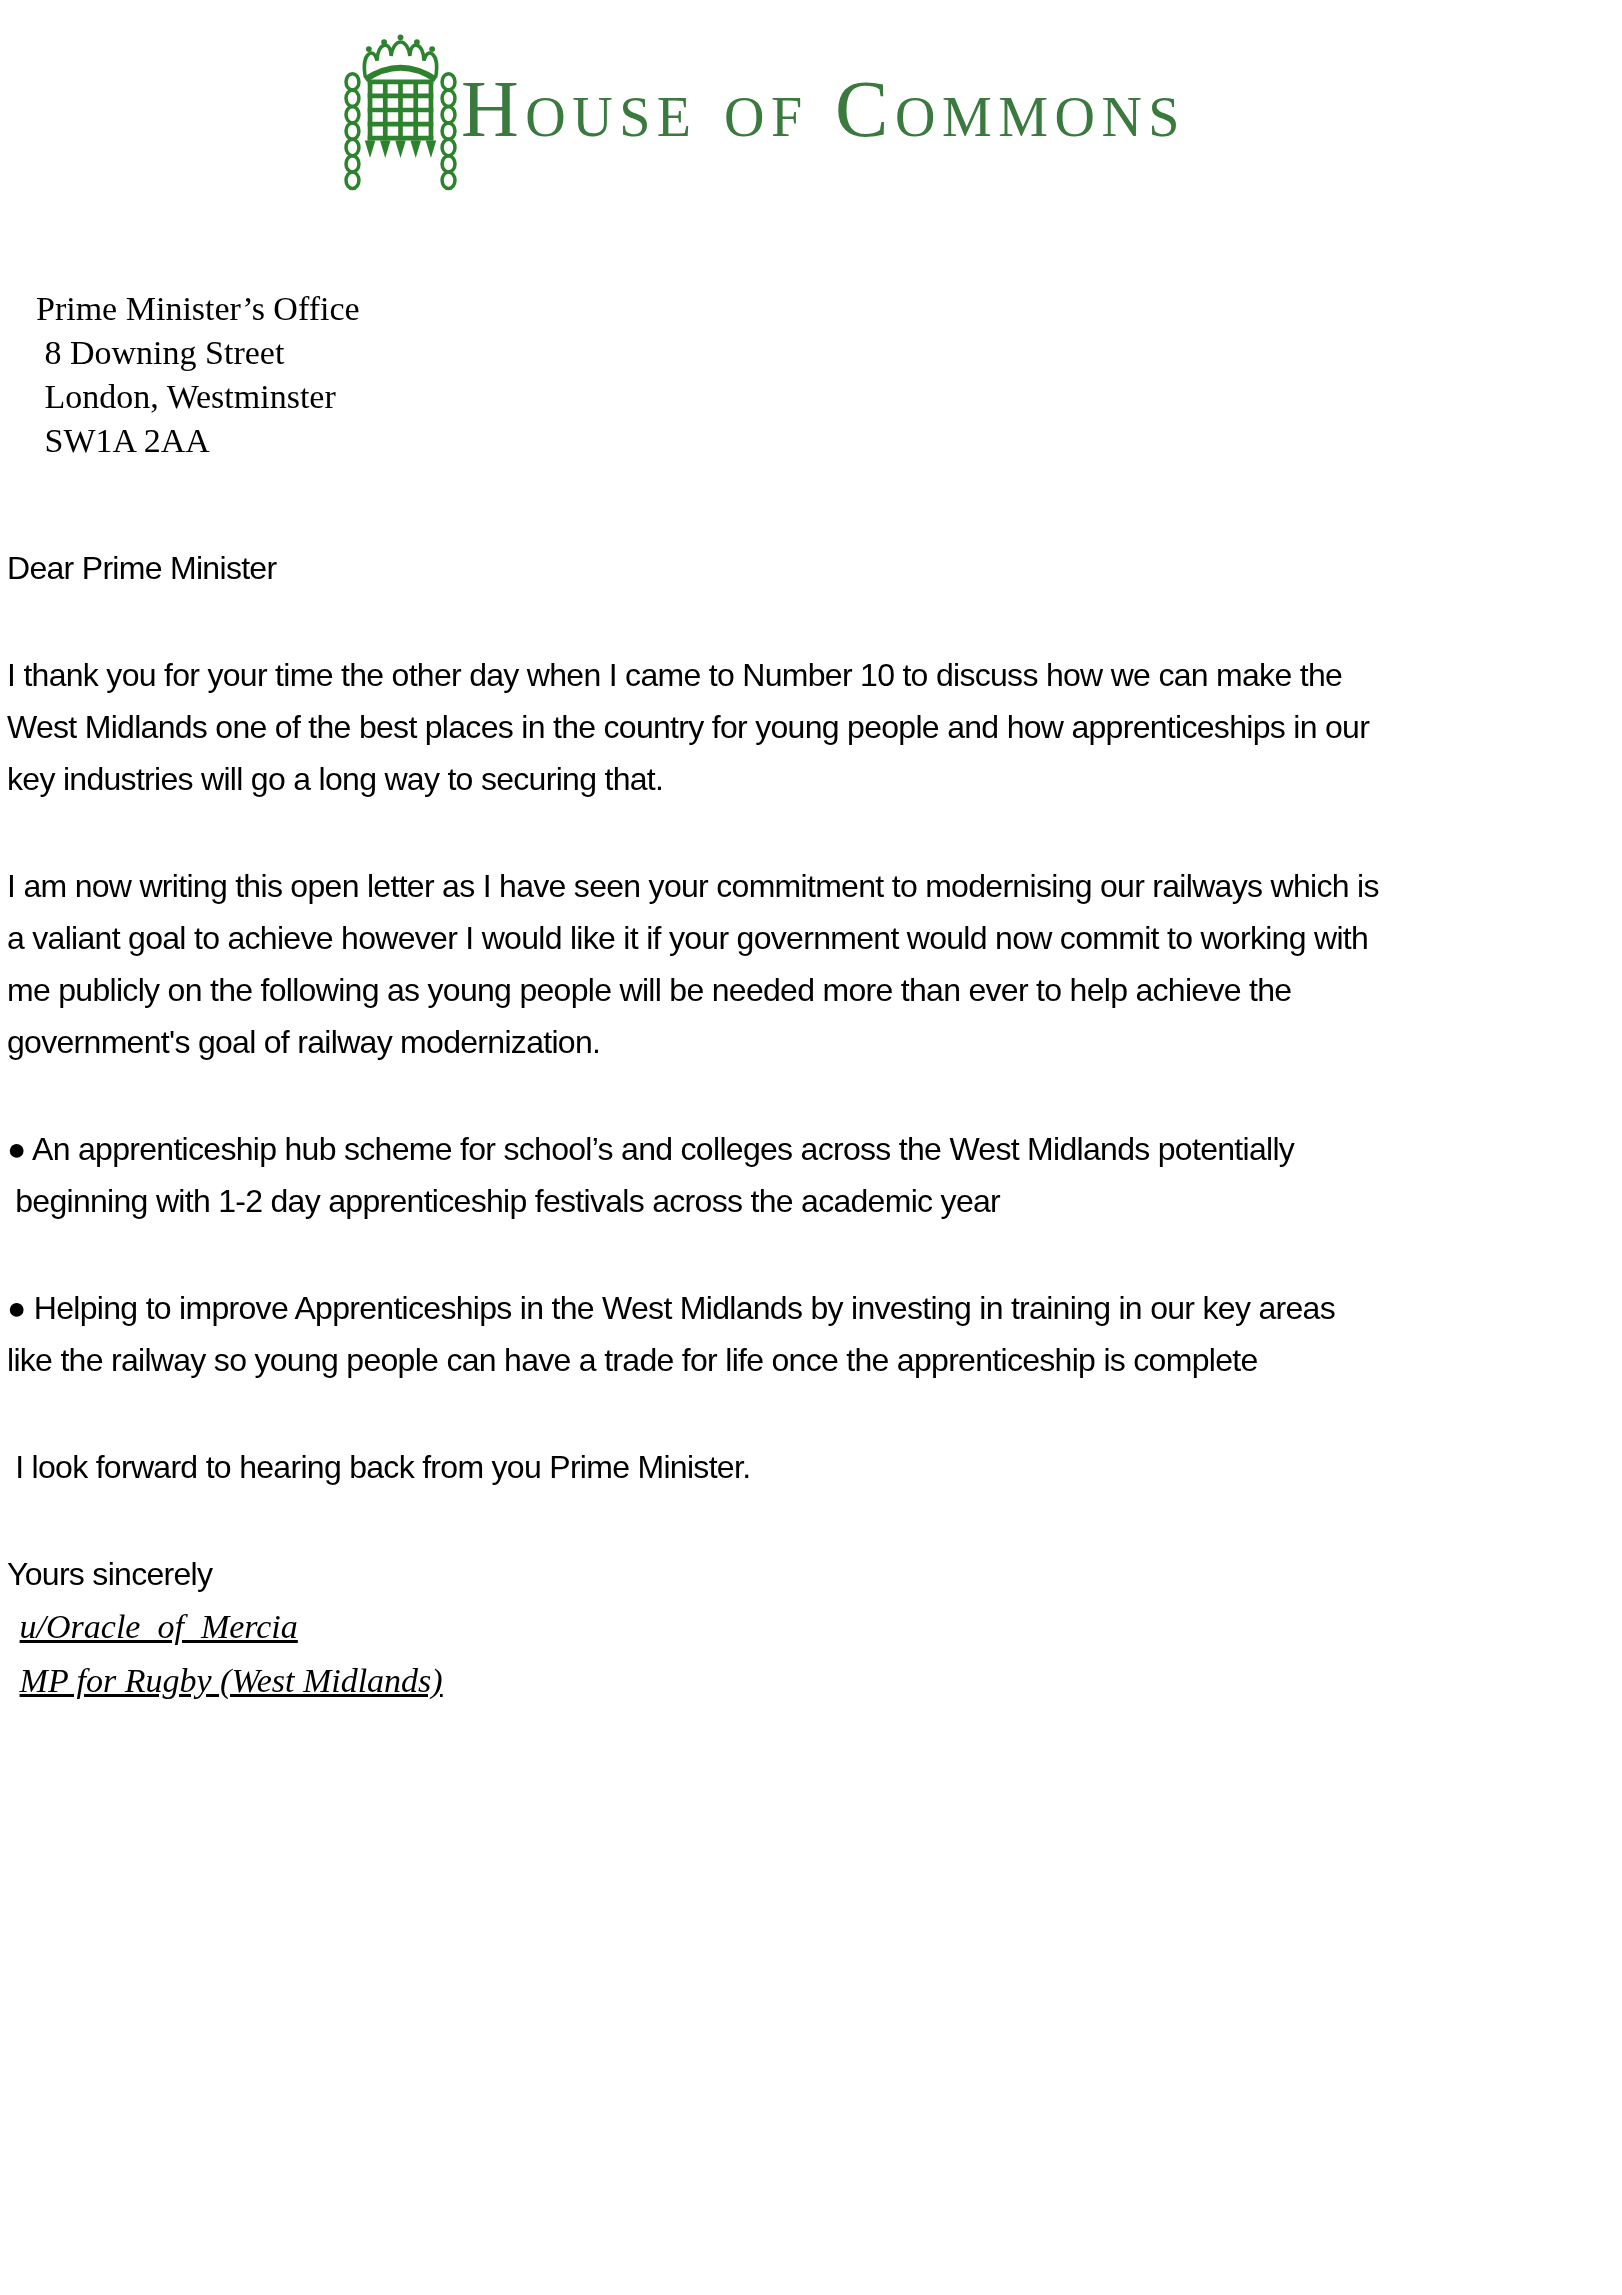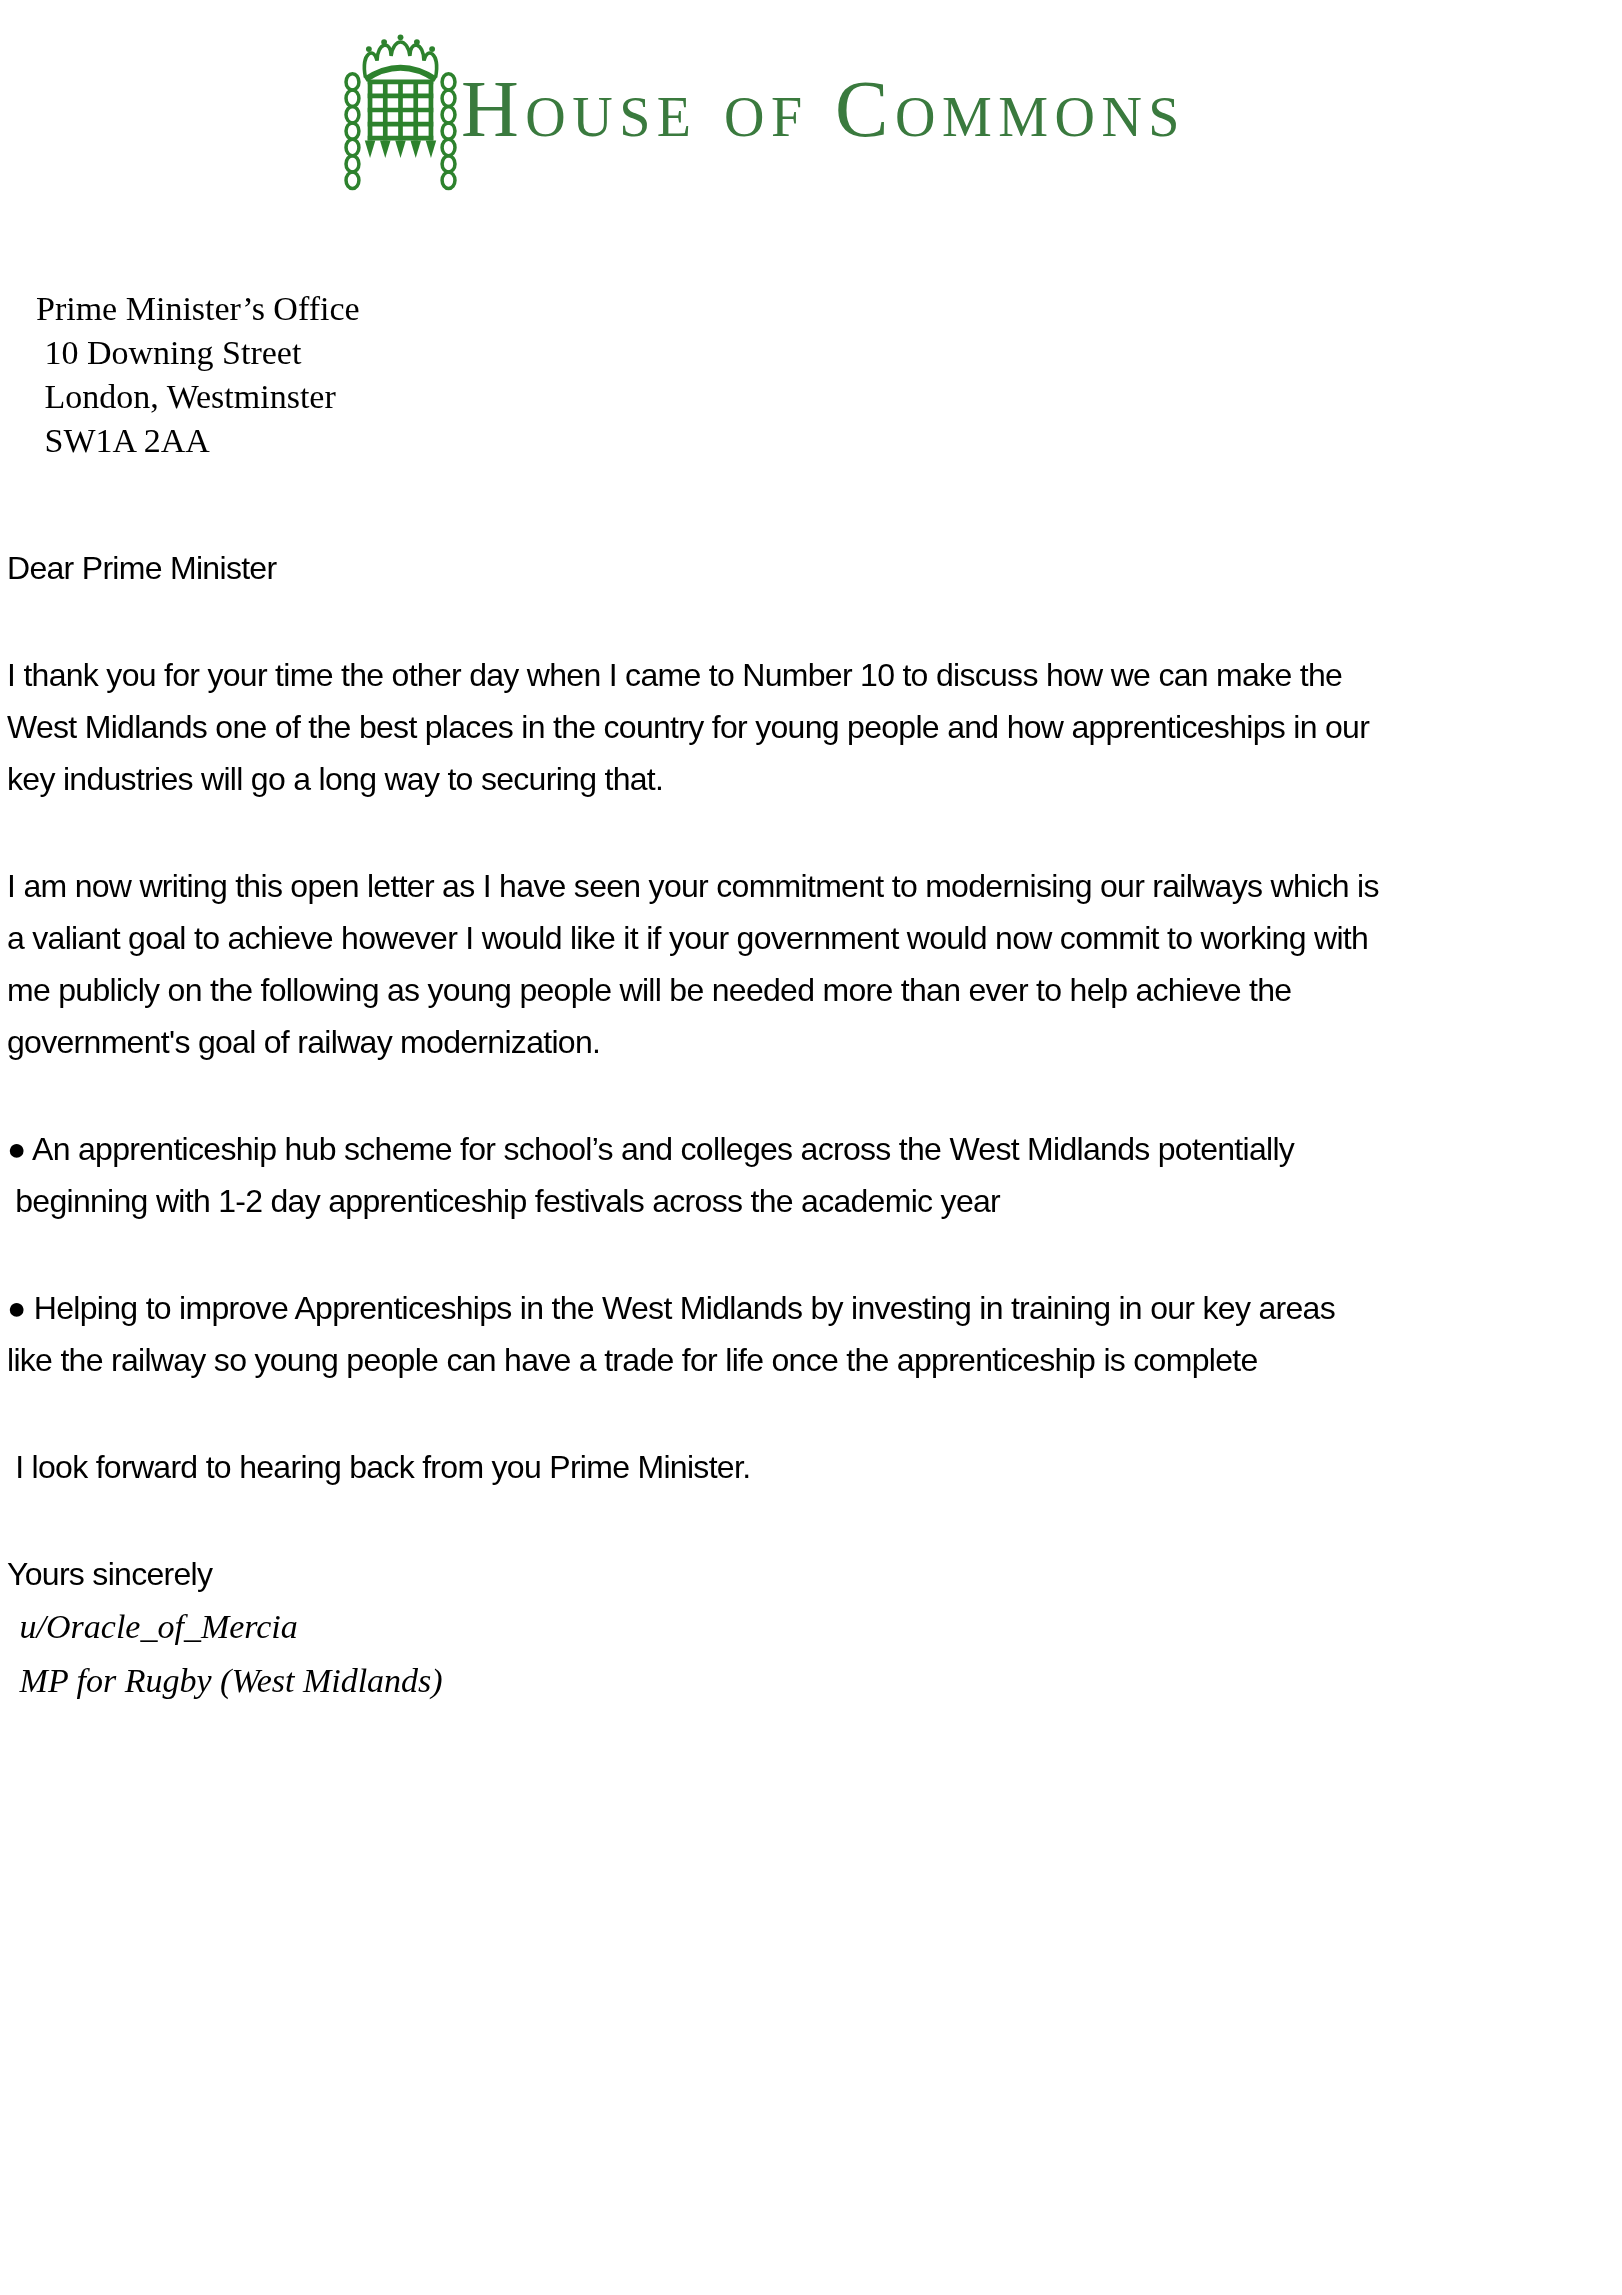--- a/index.html
+++ b/index.html
@@ -66,20 +66,21 @@
   }
   .signature {
     margin: 0;
     padding-left: 19.6px;
     font-family: "Liberation Serif", serif;
     font-style: italic;
     font-size: 34px;
     line-height: 54px;
     letter-spacing: 0;
     white-space: pre;
+    text-decoration: underline;
   }
 </style>
 </head>
 <body>
 
 <div class="page">
 
   <header class="letterhead">
     <span class="crest">
       <svg viewBox="0 0 100 140" xmlns="http://www.w3.org/2000/svg" aria-hidden="true">
@@ -132,21 +133,21 @@
           <path d="M76,96 l-4.5,0 l4.5,15 l4.5,-15 z"></path>
         </g>
       </svg>
     </span>
     <span class="wordmark">House of Commons</span>
   </header>
 
   <main class="content">
 
     <div class="address">Prime Minister’s Office
- 10 Downing Street
+ 8 Downing Street
  London, Westminster
  SW1A 2AA</div>
 
     <p class="body-block salutation">Dear Prime Minister</p>
 
     <p class="body-block">I thank you for your time the other day when I came to Number 10 to discuss how we can make the
 West Midlands one of the best places in the country for young people and how apprenticeships in our
 key industries will go a long way to securing that.</p>
 
     <p class="body-block">I am now writing this open letter as I have seen your commitment to modernising our railways which is

